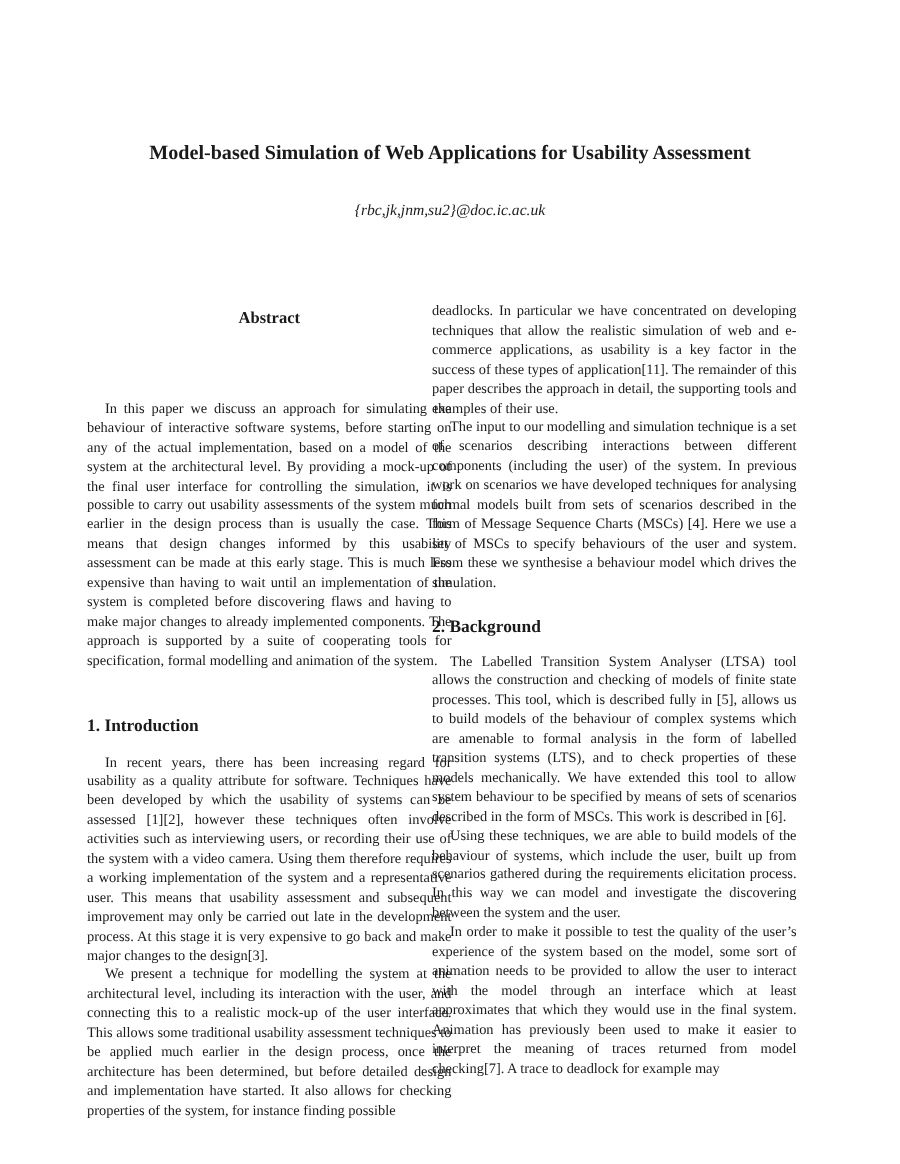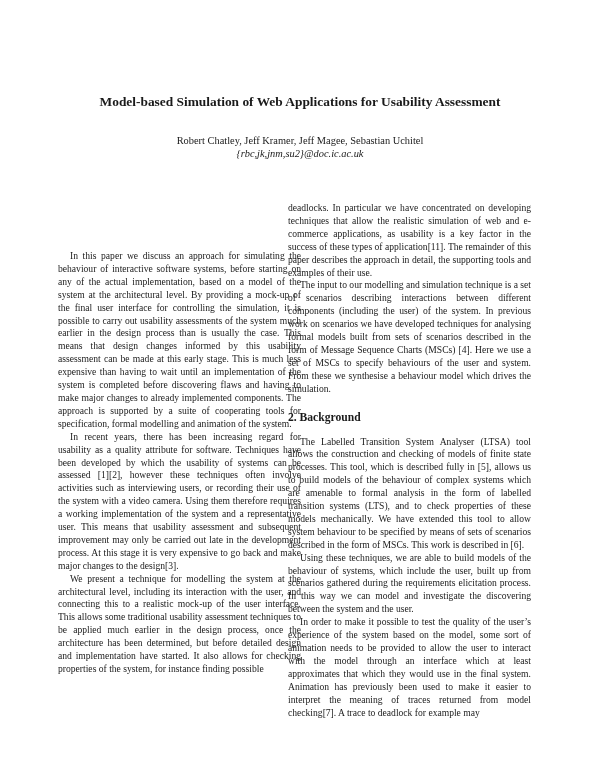--- a/index.html
+++ b/index.html
@@ -20,27 +20,28 @@
   h2 { font-size: 11.6px; font-weight: bold; margin: 0; }
   h2.intro { margin-top: 30px; margin-bottom: 12px; }
   h2.bg { margin-top: 16px; margin-bottom: 11px; }
 </style>
 </head>
 <body>
 
 <div class="title">Model-based Simulation of Web Applications for Usability Assessment</div>
 
 <div class="authors">
-  <div>Robert Chatley, Jeff Kramer, Jeff Magee, Sebastian Uchitel</div>
   <div class="it">{rbc,jk,jnm,su2}@doc.ic.ac.uk</div>
 </div>
 
 <div class="col left">
+  <div class="abs-head">Abstract</div>
   <p class="abstract ind">In this paper we discuss an approach for simulating the behaviour of interactive software systems, before starting on any of the actual implementation, based on a model of the system at the architectural level. By providing a mock-up of the final user interface for controlling the simulation, it is possible to carry out usability assessments of the system much earlier in the design process than is usually the case. This means that design changes informed by this usability assessment can be made at this early stage. This is much less expensive than having to wait until an implementation of the system is completed before discovering flaws and having to make major changes to already implemented components. The approach is supported by a suite of cooperating tools for specification, formal modelling and animation of the system.</p>
 
+  <h2 class="intro">1. Introduction</h2>
   <p class="ind">In recent years, there has been increasing regard for usability as a quality attribute for software. Techniques have been developed by which the usability of systems can be assessed [1][2], however these techniques often involve activities such as interviewing users, or recording their use of the system with a video camera. Using them therefore requires a working implementation of the system and a representative user. This means that usability assessment and subsequent improvement may only be carried out late in the development process. At this stage it is very expensive to go back and make major changes to the design[3].</p>
   <p class="ind">We present a technique for modelling the system at the architectural level, including its interaction with the user, and connecting this to a realistic mock-up of the user interface. This allows some traditional usability assessment techniques to be applied much earlier in the design process, once the architecture has been determined, but before detailed design and implementation have started. It also allows for checking properties of the system, for instance finding possible</p>
 </div>
 
 <div class="col right">
   <p>deadlocks.  In particular we have concentrated on developing techniques that allow the realistic simulation of web and e-commerce applications, as usability is a key factor in the success of these types of application[11]. The remainder of this paper describes the approach in detail, the supporting tools and examples of their use.</p>
   <p class="ind">The input to our modelling and simulation technique is a set of scenarios describing interactions between different components (including the user) of the system. In previous work on scenarios we have developed techniques for analysing formal models built from sets of scenarios described in the form of Message Sequence Charts (MSCs) [4]. Here we use a set of MSCs to specify behaviours of the user and system. From these we synthesise a behaviour model which drives the simulation.</p>
 
   <h2 class="bg">2. Background</h2>
   <p class="ind">The Labelled Transition System Analyser (LTSA) tool allows the construction and checking of models of finite state processes. This tool, which is described fully in [5], allows us to build models of the behaviour of complex systems which are amenable to formal analysis in the form of labelled transition systems (LTS), and to check properties of these models mechanically. We have extended this tool to allow system behaviour to be specified by means of sets of scenarios described in the form of MSCs. This work is described in [6].</p>

